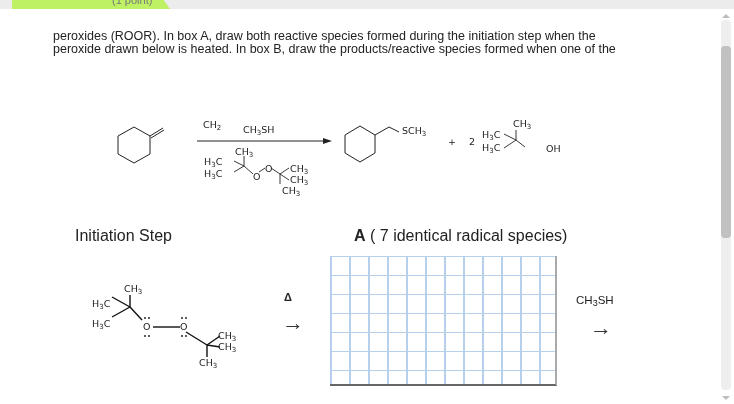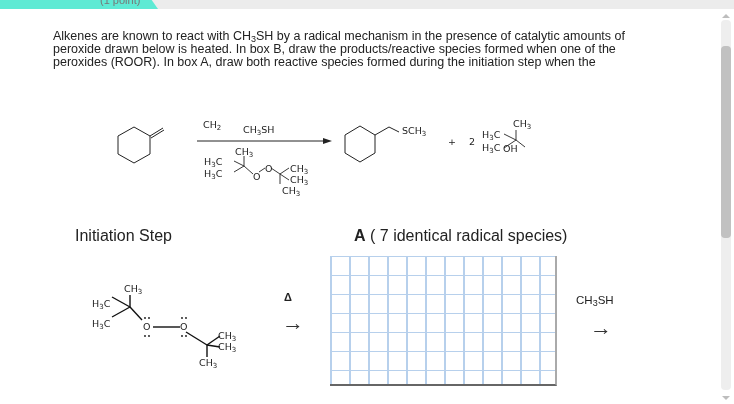--- a/index.html
+++ b/index.html
@@ -1,18 +1,18 @@
 <!DOCTYPE html>
 <html><head>
 <meta charset="utf-8">
 <style>
   html, body { margin:0; padding:0; }
   body { width:734px; height:404px; background:#ffffff; position:relative; overflow:hidden; font-family:"Liberation Sans", sans-serif; color:#222; }
   .topbar { position:absolute; left:0; top:0; width:734px; height:9px; background:#ececec; }
-  .toptab { position:absolute; left:0; top:0; width:158px; height:9px; background:#5eead4; clip-path:polygon(0 0, 96% 0, 100% 100%, 0 100%); }
+  .toptab { position:absolute; left:12px; top:0; width:158px; height:9px; background:#bef264; clip-path:polygon(0 0, 96% 0, 100% 100%, 0 100%); }
   .toptab-text { position:absolute; left:100px; top:-6px; font-size:11px; color:#777; }
   .question { position:absolute; left:53px; top:30px; width:640px; font-size:12.5px; line-height:13px; }
   .question .line { display:block; white-space:nowrap; }
   .question .gap { margin-top:3px; }
   .question b { font-weight:bold; }
   sub { font-size:9px; vertical-align:-2px; line-height:0; }
   .chem { position:absolute; font-family:"DejaVu Sans", sans-serif; font-size:9.5px; color:#222; white-space:nowrap; }
   .chem sub { font-size:7px; }
   svg.mol { position:absolute; overflow:visible; }
   .label { position:absolute; font-size:16px; white-space:nowrap; }
@@ -33,23 +33,22 @@
 </style>
 </head>
 <body>
 
 <div class="topbar"></div>
 <div class="toptab">
   <span class="toptab-text">(1 point)</span>
 </div>
 
 <div class="question">
-  <span class="line"><span>Alkenes are known to react with CH</span><sub>3</sub><span>SH by a radical mechanism in the presence of catalytic amounts of</span></span>
+  <span class="line"><span>peroxides (ROOR). In box A, draw both reactive species formed during the initiation step when the</span></span>
   <span class="line"><span>peroxide drawn below is heated. In box B, draw the products/reactive species formed when one of the</span></span>
-  <span class="line"><span>peroxides (ROOR). In box A, draw both reactive species formed during the initiation step when the</span></span>
 </div>
 
 <svg class="mol" style="left:115px;top:124px;" width="60" height="40">
   <polygon points="3,12 19,3 35,12 35,30 19,39 3,30" fill="none" stroke="#222" stroke-width="1"></polygon>
   <line x1="35" y1="12" x2="48" y2="4" stroke="#222" stroke-width="1"></line>
   <line x1="36" y1="14" x2="49" y2="6" stroke="#222" stroke-width="1"></line>
 </svg>
 <span class="chem" style="left:162px;top:119px;margin-left:41px;"><span>CH</span><sub>2</sub></span>
 
 <span class="chem" style="left:243px;top:124px;"><span>CH</span><sub>3</sub><span>SH</span></span>
@@ -89,21 +88,21 @@
 
 <svg class="mol" style="left:490px;top:124px;" width="50" height="40">
   <line x1="14" y1="10" x2="26" y2="16" stroke="#222" stroke-width="0.9"></line>
   <line x1="14" y1="24" x2="26" y2="16" stroke="#222" stroke-width="0.9"></line>
   <line x1="26" y1="6" x2="26" y2="16" stroke="#222" stroke-width="0.9"></line>
   <line x1="26" y1="16" x2="35" y2="23" stroke="#222" stroke-width="0.9"></line>
 </svg>
 <span class="chem" style="left:513px;top:118px;"><span>CH</span><sub>3</sub></span>
 <span class="chem" style="left:482px;top:129px;"><span>H</span><sub>3</sub><span>C</span></span>
 <span class="chem" style="left:482px;top:142px;"><span>H</span><sub>3</sub><span>C</span></span>
-<span class="chem" style="left:503px;top:143px;">OH</span>
+<span class="chem" style="left:546px;top:143px;">OH</span>
 
 <span class="label" style="left:75px;top:227px;">Initiation Step</span>
 <span class="label" style="left:354px;top:227px;"><b>A</b><span> ( 7 identical radical species)</span></span>
 
 <svg class="mol" style="left:90px;top:285px;" width="160" height="90">
   <line x1="22" y1="12" x2="40" y2="22" stroke="#111" stroke-width="1.4"></line>
   <line x1="40" y1="10" x2="40" y2="22" stroke="#111" stroke-width="1.4"></line>
   <line x1="22" y1="32" x2="40" y2="22" stroke="#111" stroke-width="1.4"></line>
   <line x1="40" y1="22" x2="52" y2="35" stroke="#111" stroke-width="1.4"></line>
   <line x1="63" y1="42" x2="90" y2="42" stroke="#111" stroke-width="1.4"></line>

